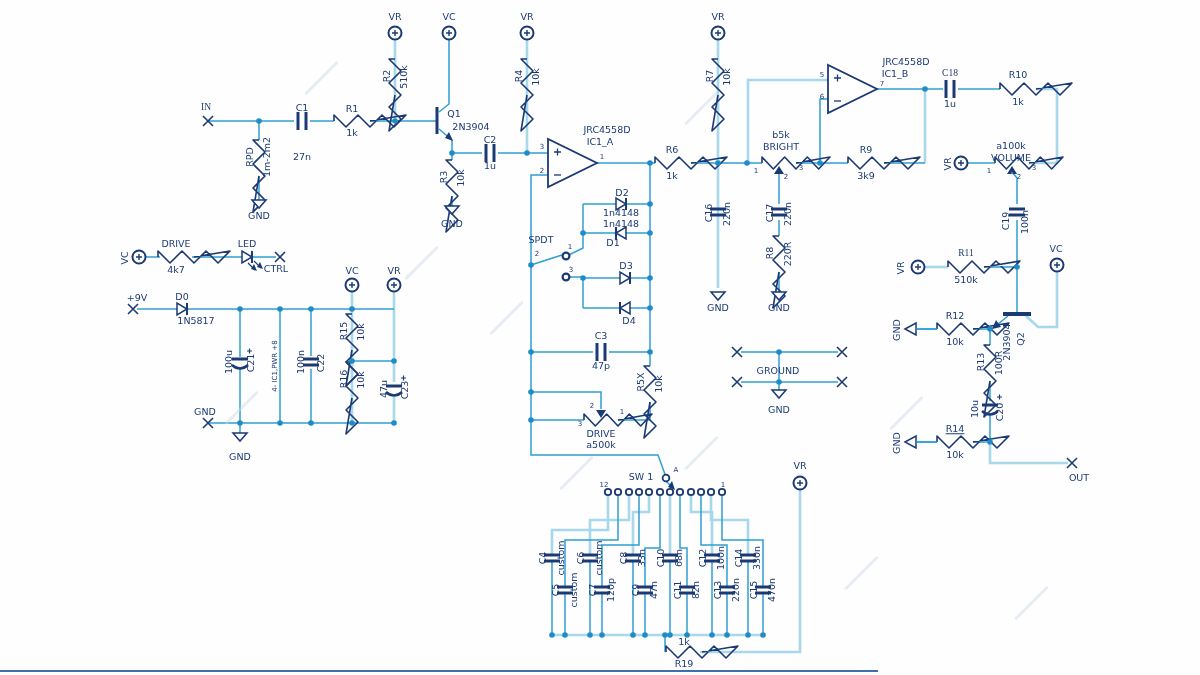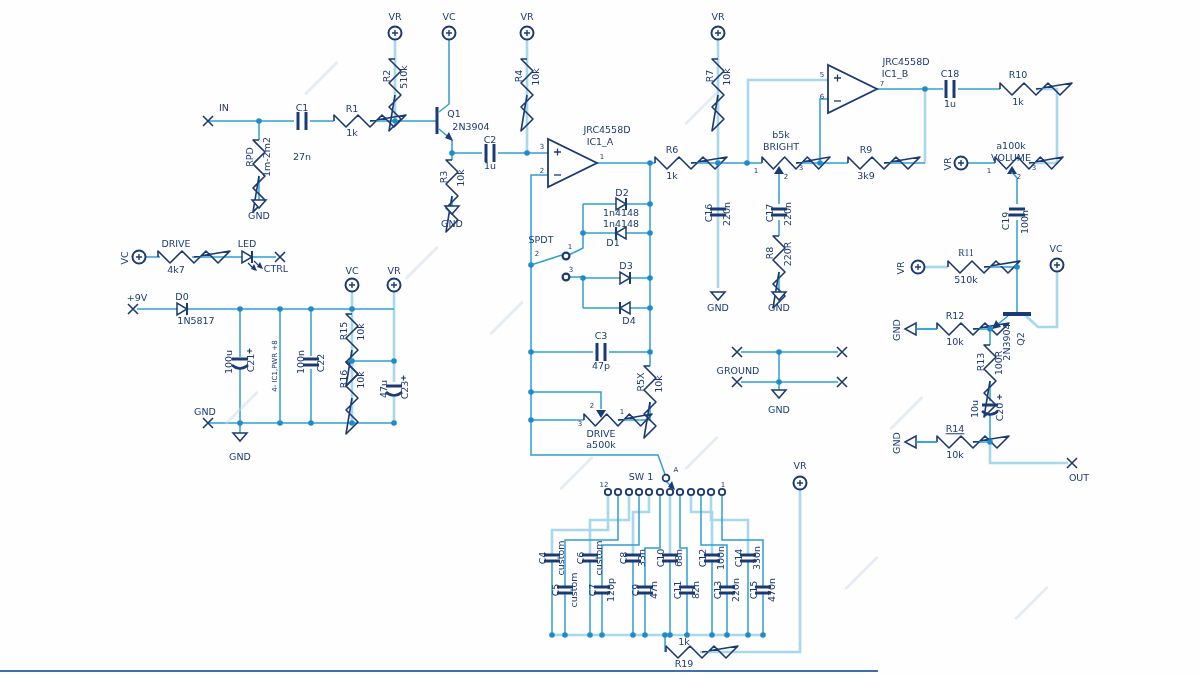--- a/index.html
+++ b/index.html
@@ -463,21 +463,21 @@
         <circle cx="665" cy="635" r="2.8" fill="#1f8cc8"></circle>
         <circle cx="670" cy="635" r="2.8" fill="#1f8cc8"></circle>
         <circle cx="687" cy="635" r="2.8" fill="#1f8cc8"></circle>
         <circle cx="712" cy="635" r="2.8" fill="#1f8cc8"></circle>
         <circle cx="727" cy="635" r="2.8" fill="#1f8cc8"></circle>
         <circle cx="748" cy="635" r="2.8" fill="#1f8cc8"></circle>
         <circle cx="763" cy="635" r="2.8" fill="#1f8cc8"></circle>
       </g>
     </svg>
   <div id="labels">
-      <span class="lab" style="left: 224px; top: 108px;">IN</span>
+      <span class="lab" style="left: 206px; top: 108px; font-family: Liberation Serif, serif;">IN</span>
       <span class="lab" style="left: 395px; top: 17px;">VR</span>
       <span class="lab" style="left: 449px; top: 17px;">VC</span>
       <span class="lab" style="left: 527px; top: 17px;">VR</span>
       <span class="lab" style="left: 718px; top: 17px;">VR</span>
       <span class="lab" style="left: 302px; top: 108px;">C1</span>
       <span class="lab" style="left: 302px; top: 135px; margin-top: 22px;">27n</span>
       <span class="lab" style="left: 352px; top: 109px;">R1</span>
       <span class="lab" style="left: 352px; top: 133px;">1k</span>
       <span class="lab rot" style="left: 250px; top: 157px;">RPD</span>
       <span class="lab rot" style="left: 267px; top: 157px;">1m-2m2</span>
@@ -515,21 +515,21 @@
       <span class="lab rot" style="left: 770px; top: 253px;">R8</span>
       <span class="lab rot" style="left: 788px; top: 254px;">220R</span>
       <span class="lab" style="left: 779px; top: 308px;">GND</span>
       <span class="lab" style="left: 906px; top: 62px;">JRC4558D</span>
       <span class="lab" style="left: 895px; top: 74px;">IC1_B</span>
       <span class="lab sm" style="left: 822px; top: 75px;">5</span>
       <span class="lab sm" style="left: 822px; top: 97px;">6</span>
       <span class="lab sm" style="left: 882px; top: 84px;">7</span>
       <span class="lab" style="left: 866px; top: 150px;">R9</span>
       <span class="lab" style="left: 866px; top: 176px;">3k9</span>
-      <span class="lab" style="left: 950px; top: 74px;">C18</span>
+      <span class="lab" style="left: 950px; top: 74px; font-family: Liberation Serif, serif;">C18</span>
       <span class="lab" style="left: 950px; top: 104px;">1u</span>
       <span class="lab" style="left: 1018px; top: 75px;">R10</span>
       <span class="lab" style="left: 1018px; top: 102px;">1k</span>
       <span class="lab" style="left: 1011px; top: 146px;">a100k</span>
       <span class="lab" style="left: 1011px; top: 158px;">VOLUME</span>
       <span class="lab sm" style="left: 989px; top: 171px;">1</span>
       <span class="lab sm" style="left: 1019px; top: 177px;">2</span>
       <span class="lab sm" style="left: 1034px; top: 168px;">3</span>
       <span class="lab rot" style="left: 948px; top: 164px;">VR</span>
       <span class="lab rot" style="left: 1006px; top: 221px;">C19</span>
@@ -591,21 +591,21 @@
       <span class="lab" style="left: 601px; top: 434px;">DRIVE</span>
       <span class="lab" style="left: 601px; top: 445px;">a500k</span>
       <span class="lab sm" style="left: 580px; top: 424px;">3</span>
       <span class="lab sm" style="left: 592px; top: 406px;">2</span>
       <span class="lab sm" style="left: 622px; top: 412px;">1</span>
       <span class="lab" style="left: 641px; top: 477px;">SW 1</span>
       <span class="lab sm" style="left: 676px; top: 470px;">A</span>
       <span class="lab sm" style="left: 604px; top: 485px;">12</span>
       <span class="lab sm" style="left: 723px; top: 485px;">1</span>
       <span class="lab" style="left: 800px; top: 466px;">VR</span>
-      <span class="lab" style="left: 738px; top: 371px; text-align: right;">GROUND</span>
+      <span class="lab" style="left: 778px; top: 371px; text-align: right;">GROUND</span>
       <span class="lab" style="left: 779px; top: 410px;">GND</span>
       <span class="lab rot" style="left: 543px; top: 558px;">C4</span>
       <span class="lab rot" style="left: 561px; top: 558px;">custom</span>
       <span class="lab rot" style="left: 581px; top: 558px;">C6</span>
       <span class="lab rot" style="left: 599px; top: 558px;">custom</span>
       <span class="lab rot" style="left: 624px; top: 558px;">C8</span>
       <span class="lab rot" style="left: 642px; top: 558px;">33n</span>
       <span class="lab rot" style="left: 661px; top: 558px;">C10</span>
       <span class="lab rot" style="left: 679px; top: 558px;">68n</span>
       <span class="lab rot" style="left: 703px; top: 558px;">C12</span>

